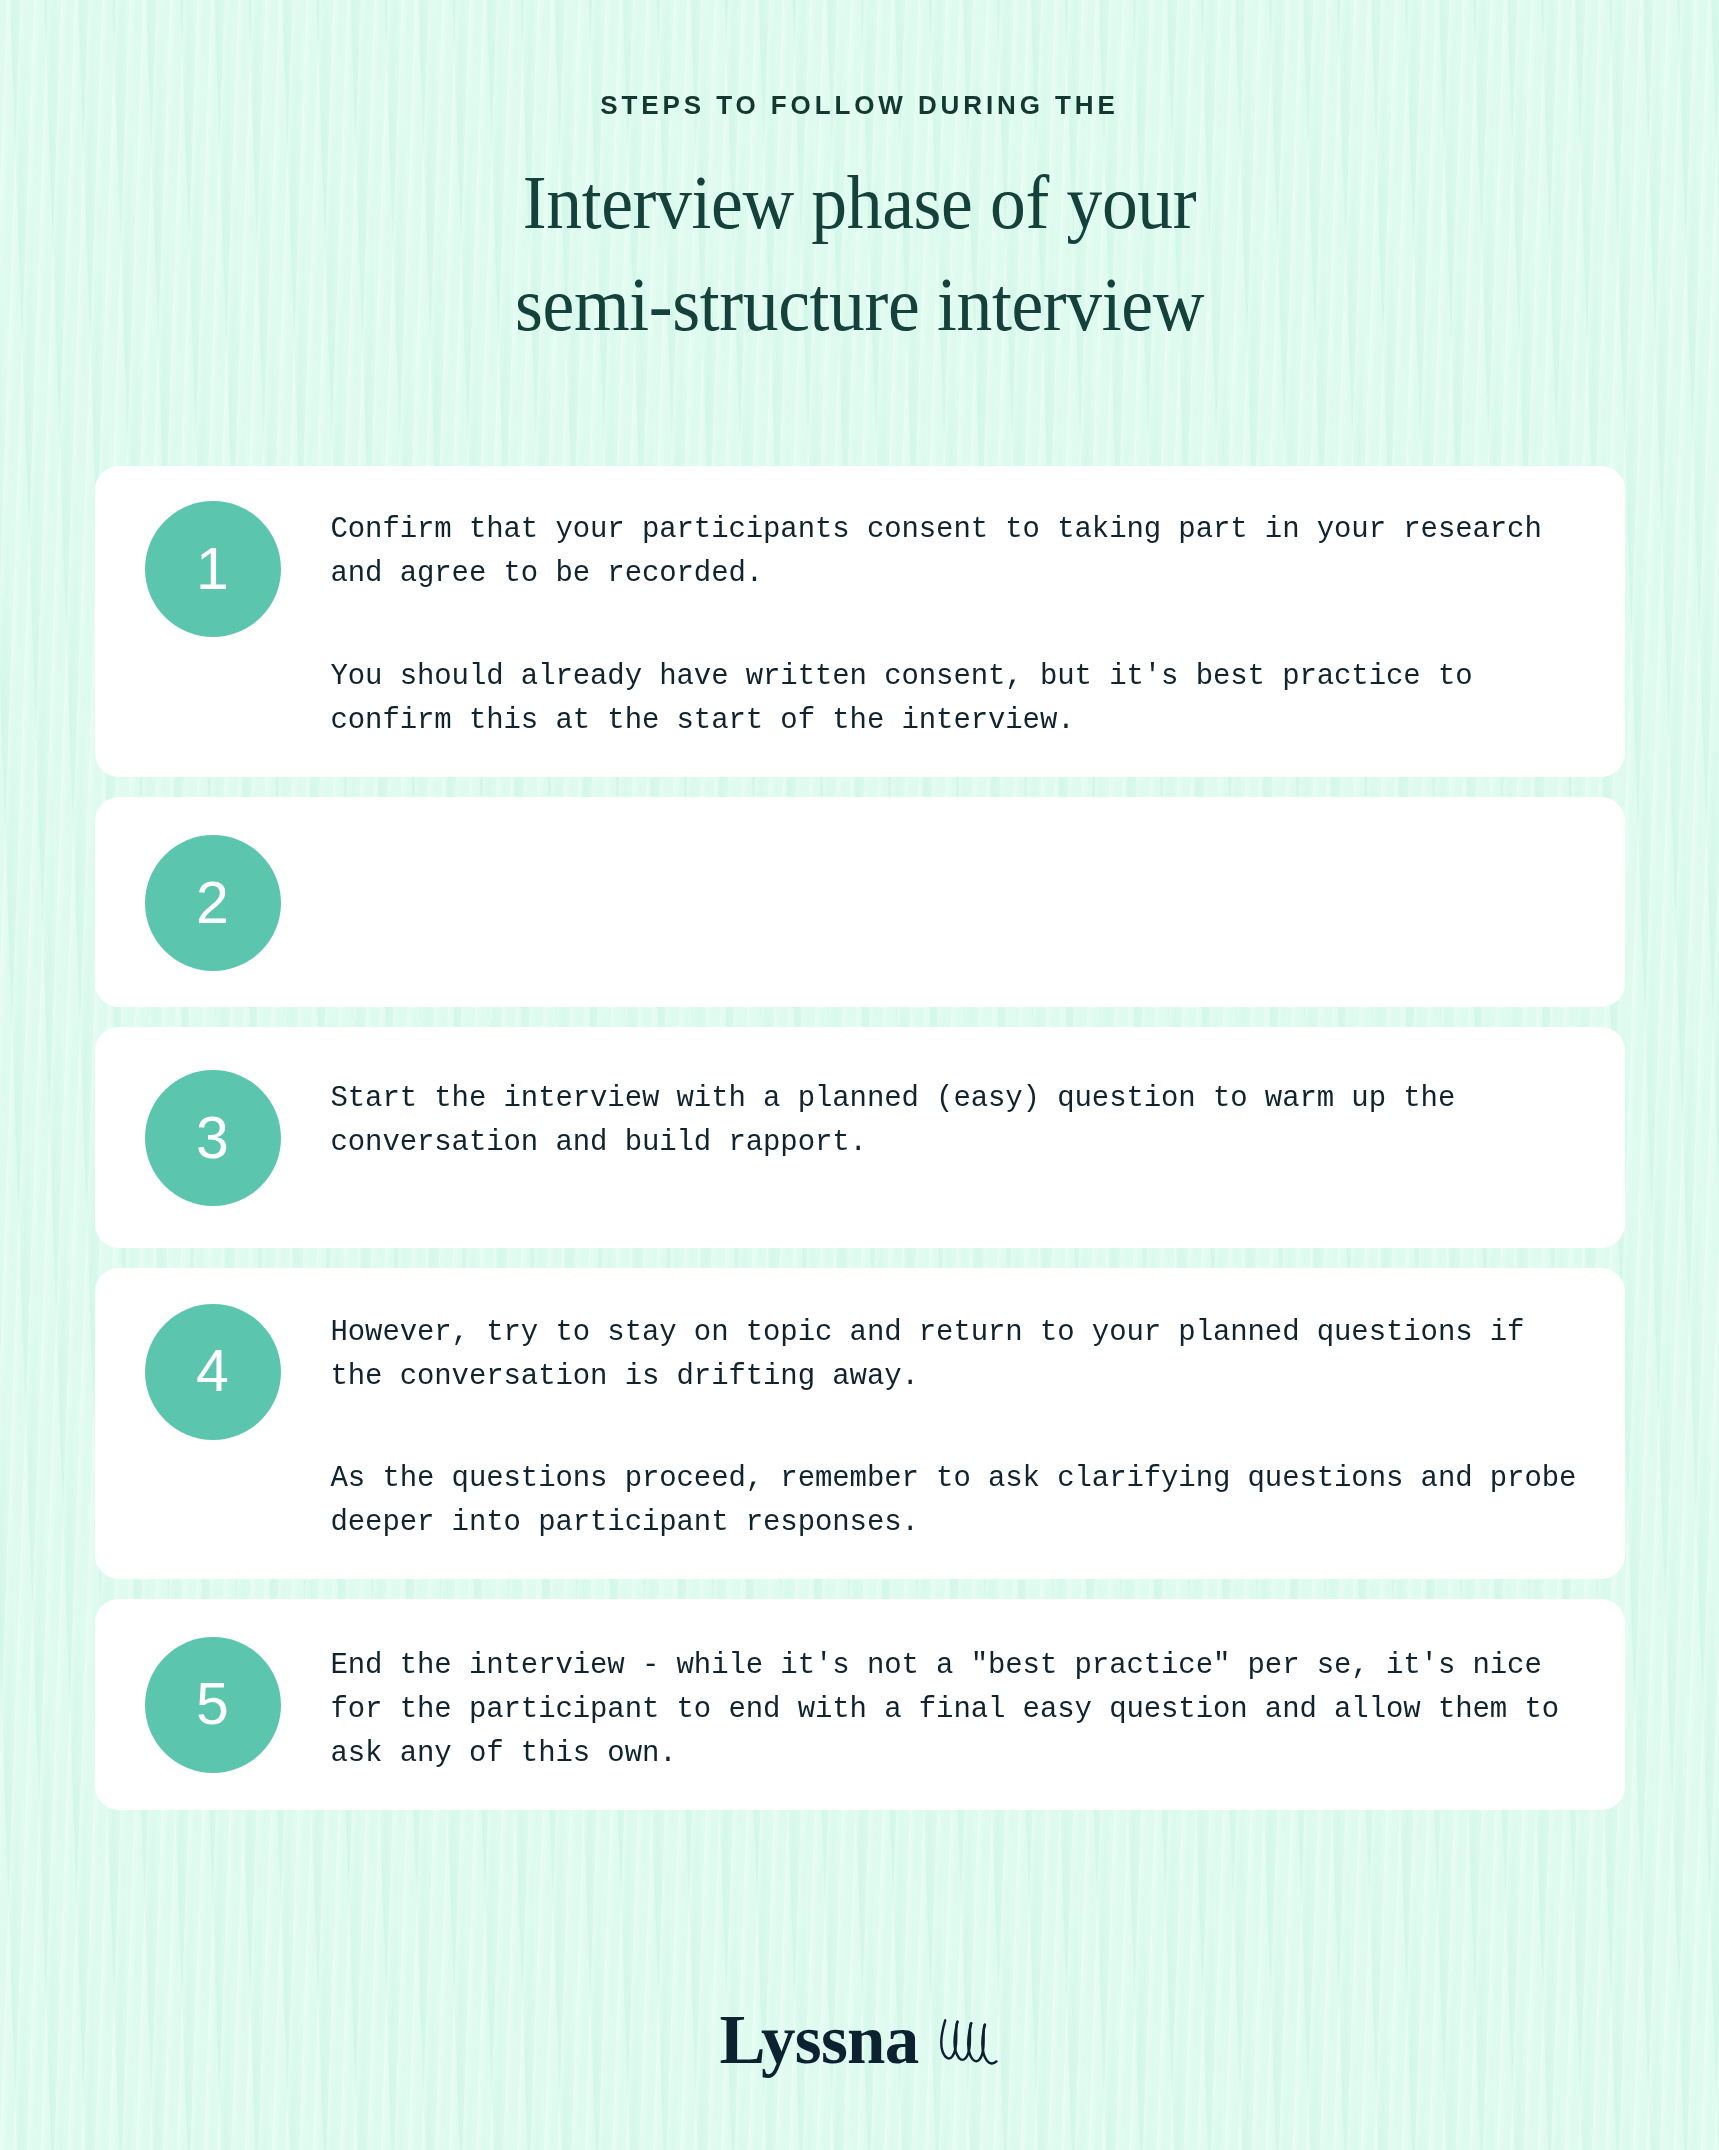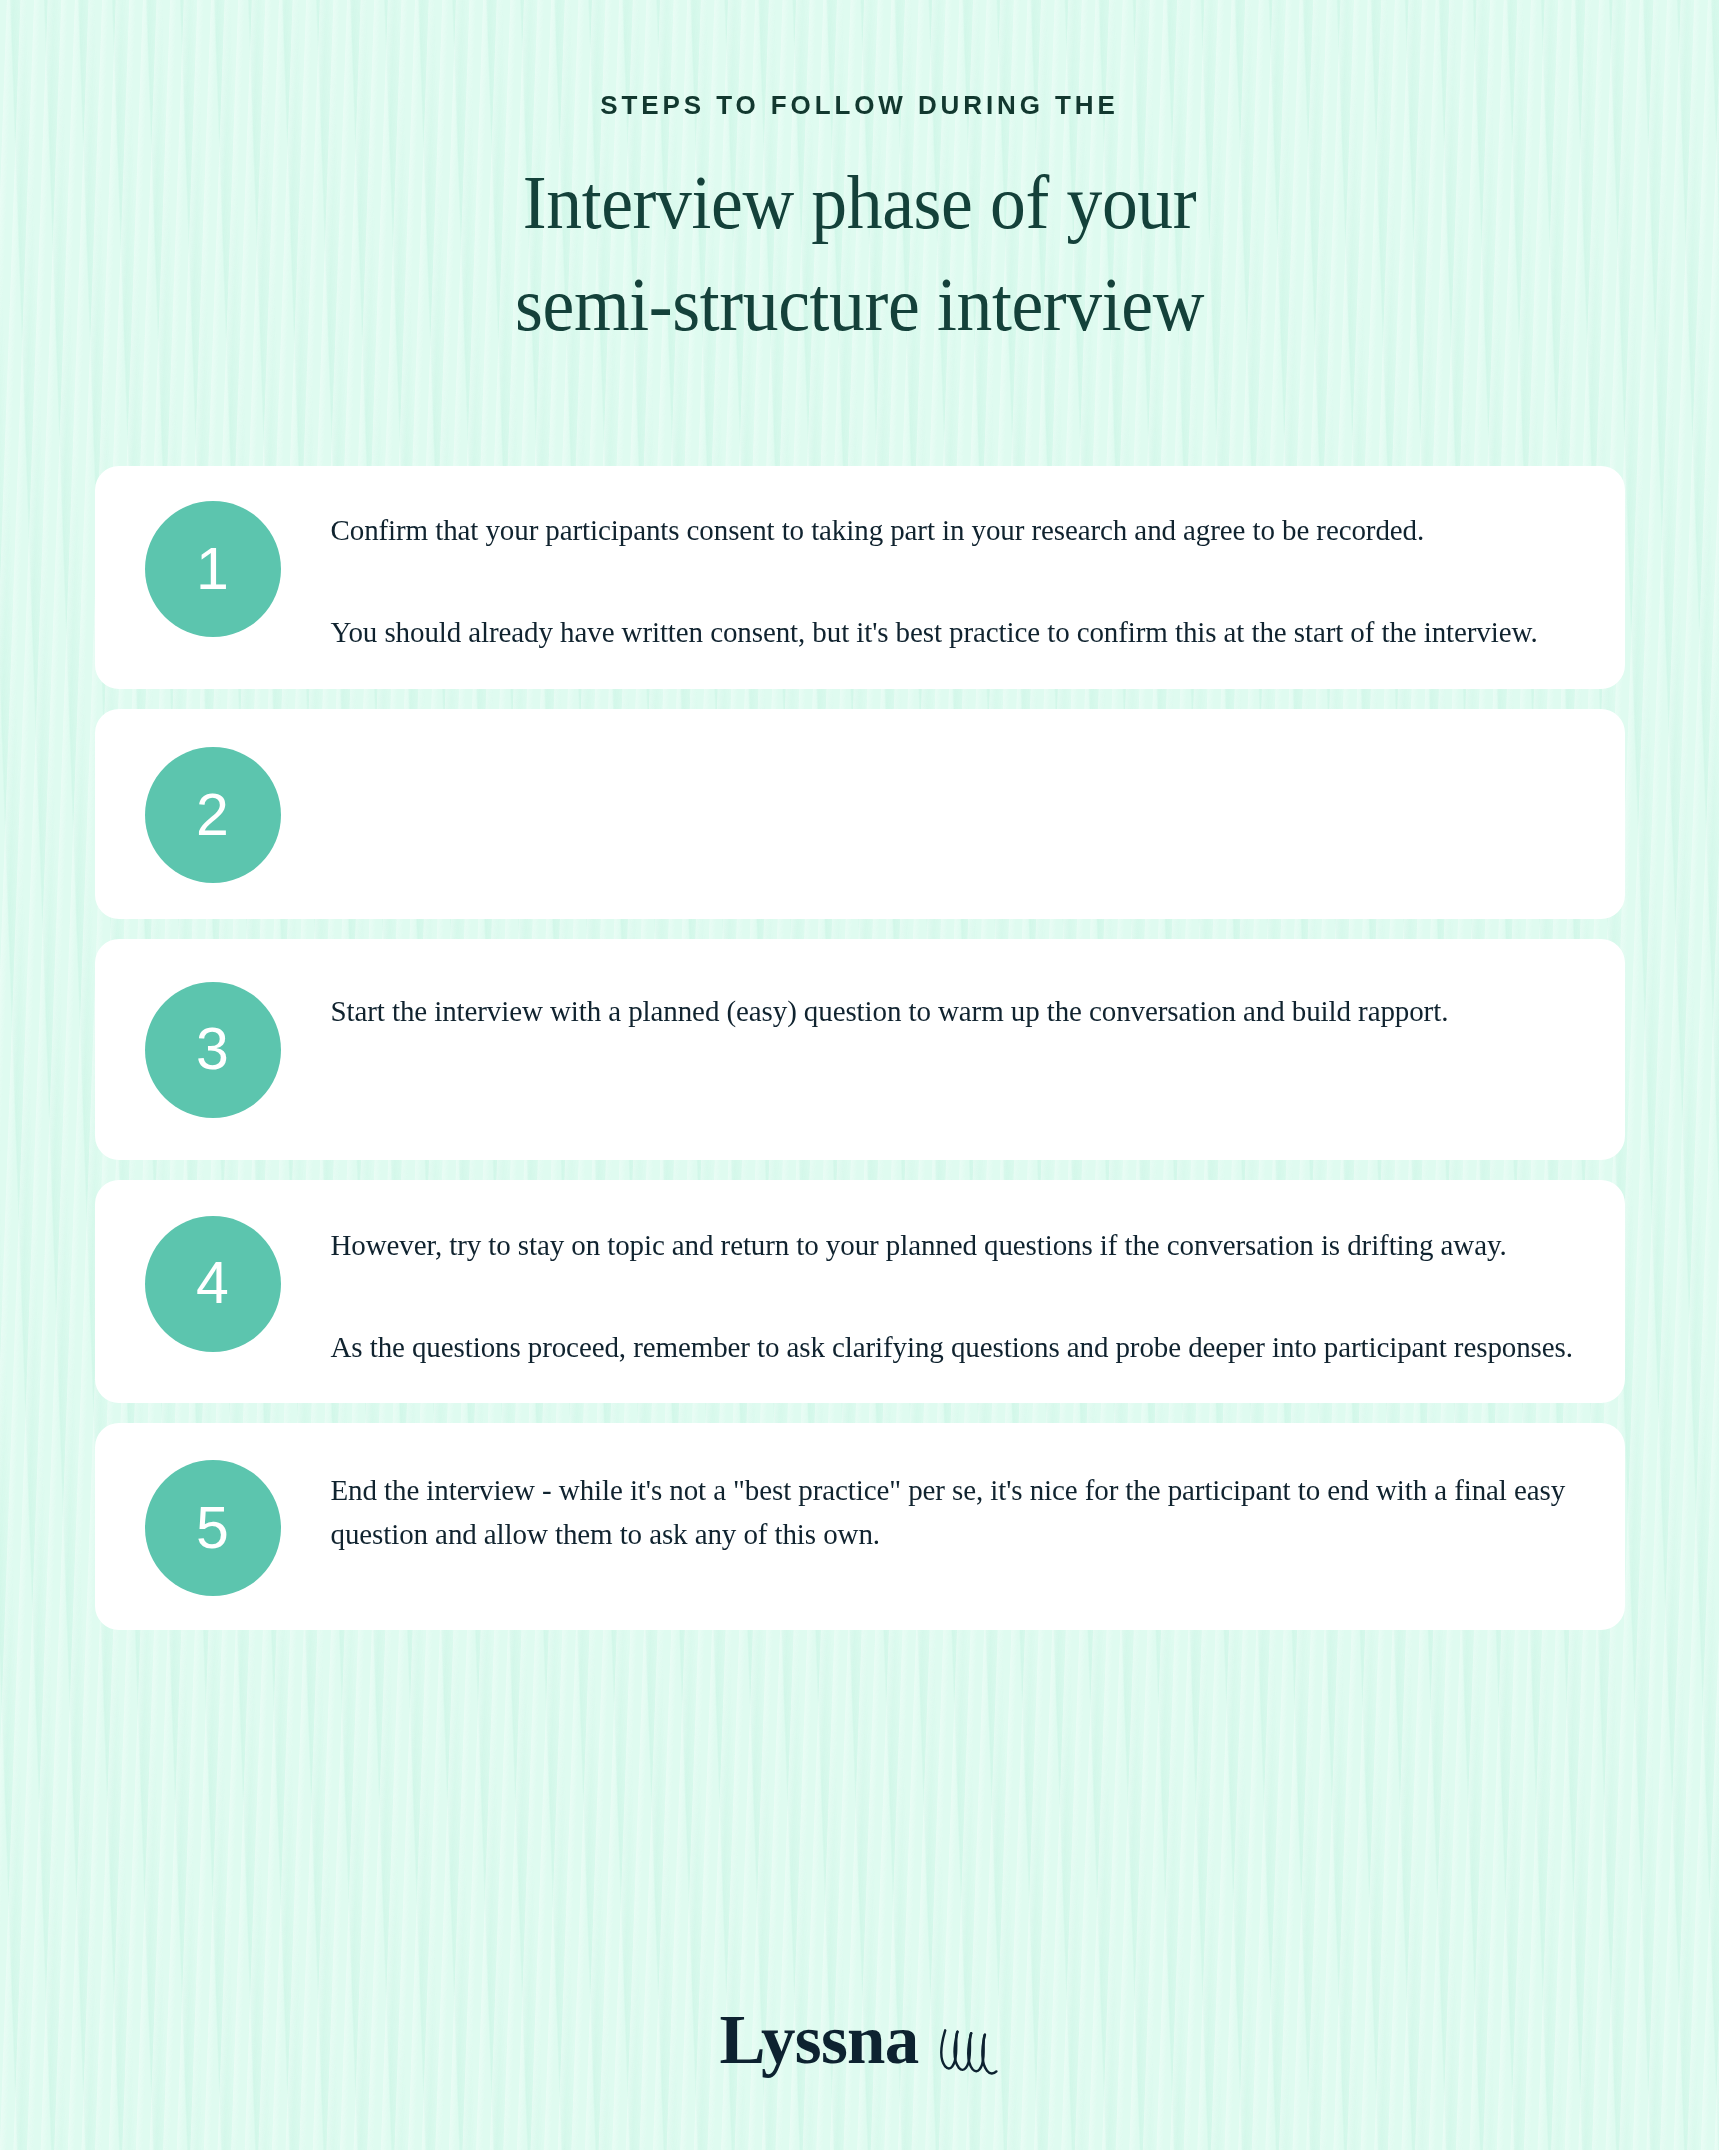--- a/index.html
+++ b/index.html
@@ -108,21 +108,21 @@
     letter-spacing: 0;
     user-select: none;
   }
   .card-body {
     flex: 1 1 auto;
     padding-top: 13px;
     min-width: 0;
   }
   .card-body p {
     margin: 0;
-    font-family: Liberation Serif, serif;
+    font-family: Liberation Mono, monospace;
     font-size: 29px;
     line-height: 1.52;
     font-weight: 400;
     color: #10232f;
     letter-spacing: -0.1px;
   }
   .card-body p + p {
     margin-top: 58px;
   }
 
@@ -139,21 +139,21 @@
     left: 0;
     right: 0;
     bottom: 0;
     height: 215px;
     display: flex;
     align-items: center;
     justify-content: center;
   }
   .logo {
     display: flex;
-    align-items: flex-end;
+    align-items: center;
     gap: 16px;
   }
   .logo-word {
     font-family: "Liberation Serif", "DejaVu Serif", serif;
     font-size: 69px;
     font-weight: 700;
     color: #0d2230;
     line-height: 1;
     letter-spacing: -0.7px;
   }

